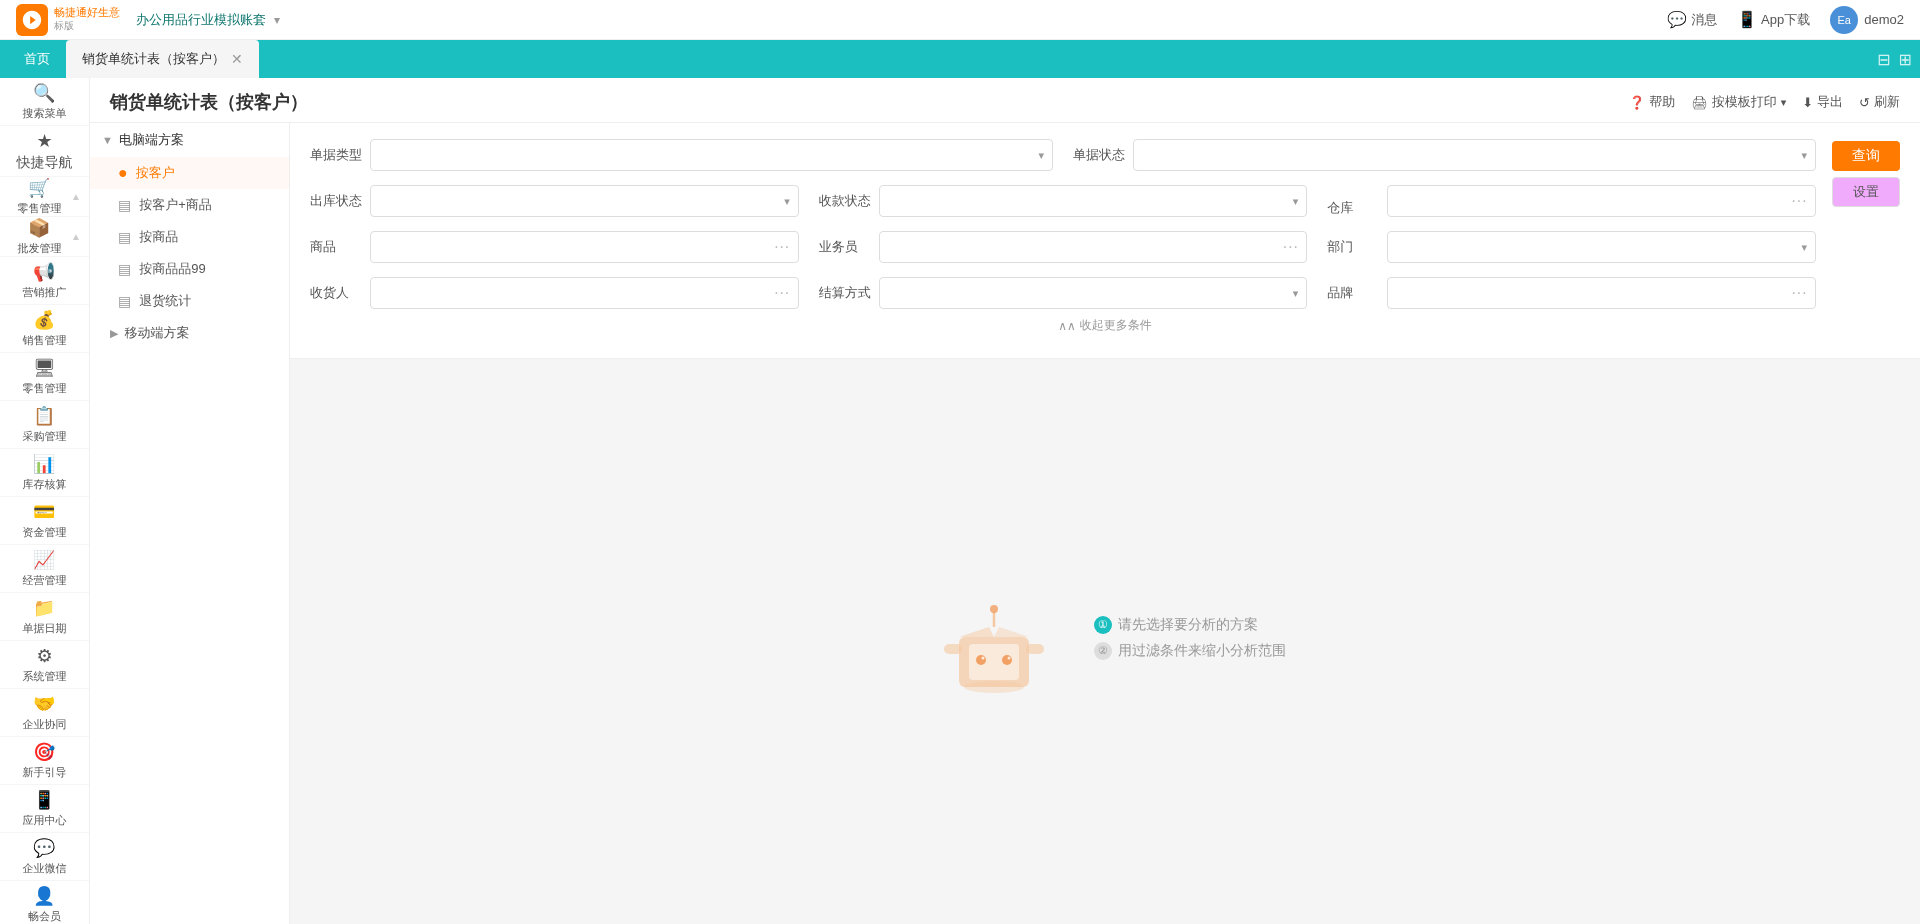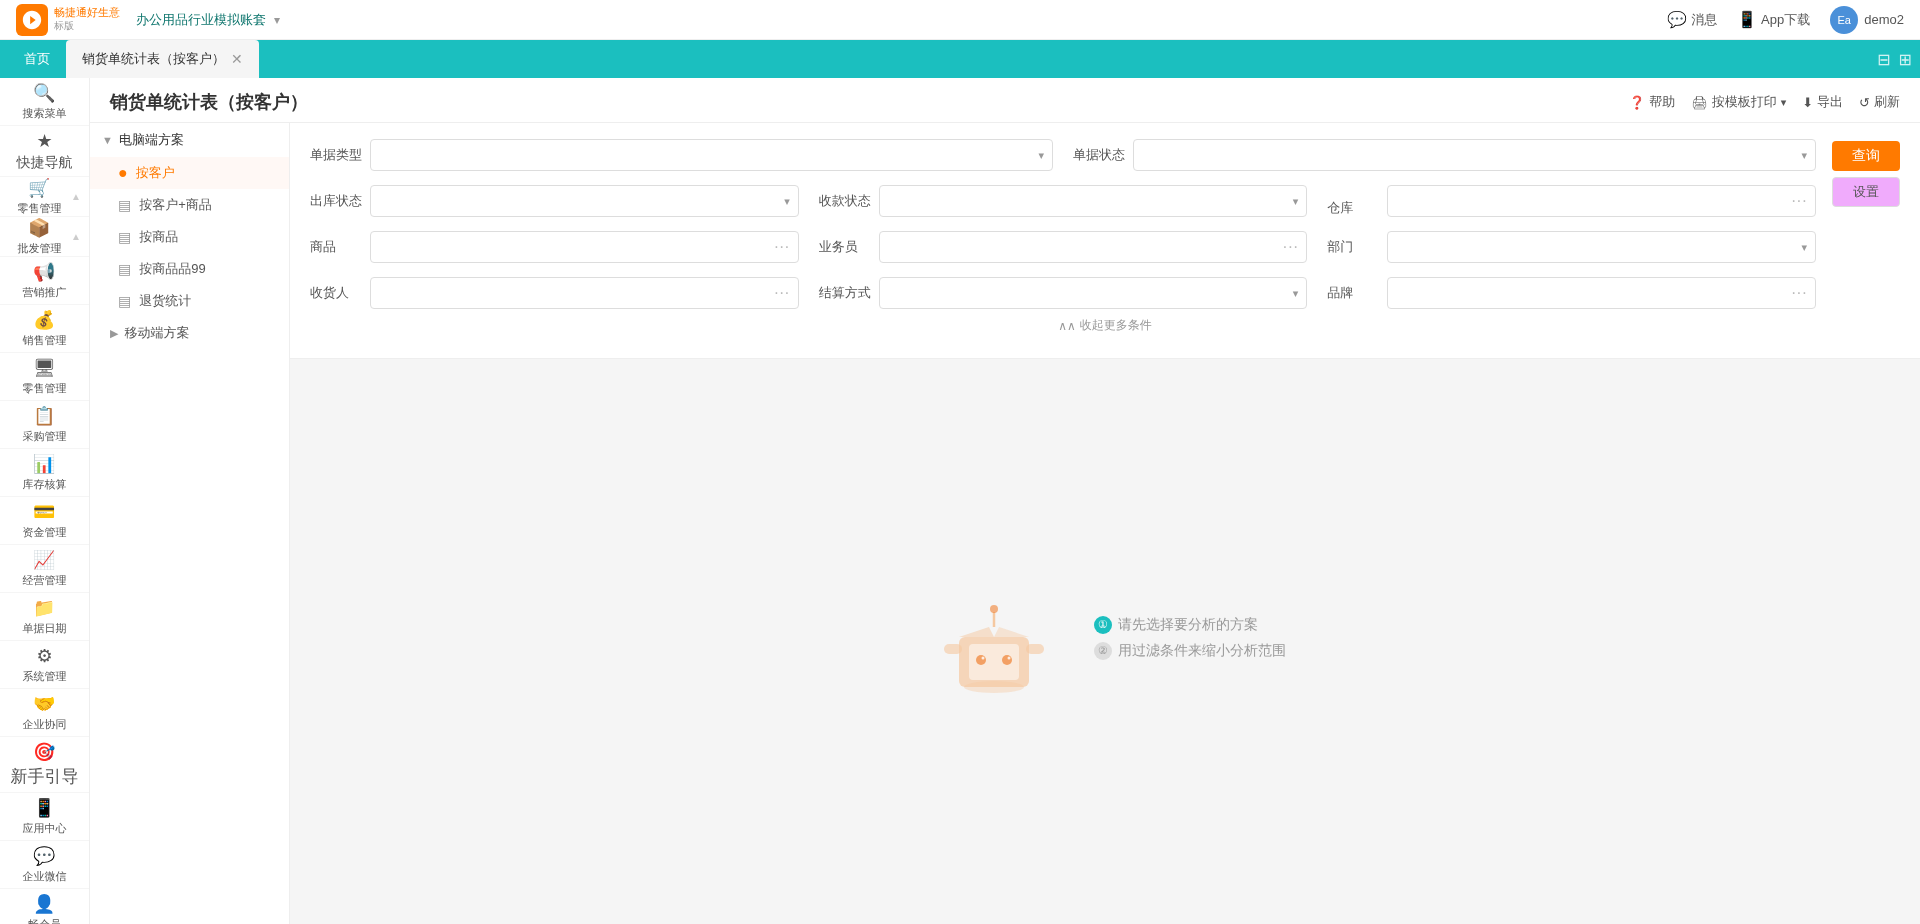--- a/index.html
+++ b/index.html
@@ -318,21 +318,21 @@
       <div class="sidebar-item">
         <span class="s-icon">⚙</span>
         <span style="font-size:11px;">系统管理</span>
       </div>
       <div class="sidebar-item">
         <span class="s-icon">🤝</span>
         <span style="font-size:11px;">企业协同</span>
       </div>
       <div class="sidebar-item">
         <span class="s-icon">🎯</span>
-        <span style="font-size:17px;">新手引导</span>
+        <span style="font-size:11px;">新手引导</span>
       </div>
       <div class="sidebar-item">
         <span class="s-icon">📱</span>
         <span style="font-size:11px;">应用中心</span>
       </div>
       <div class="sidebar-item">
         <span class="s-icon">💬</span>
         <span style="font-size:11px;">企业微信</span>
       </div>
       <div class="sidebar-item">

